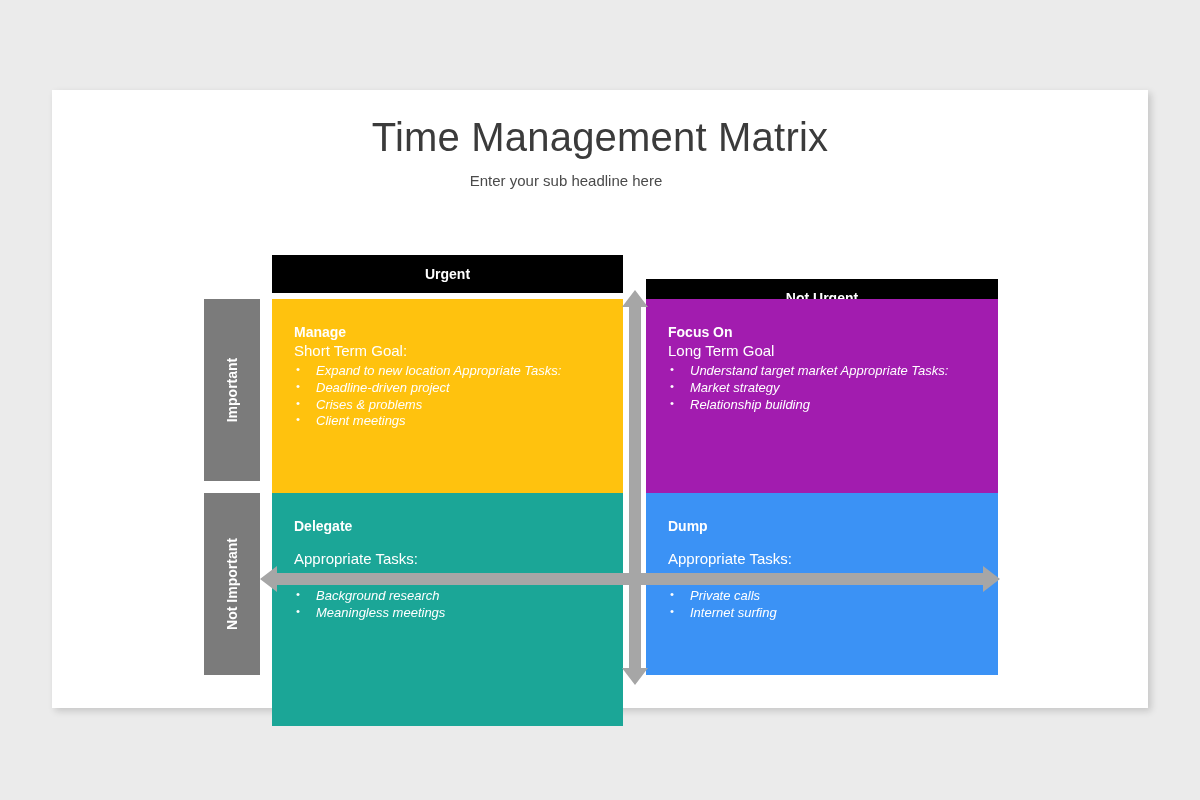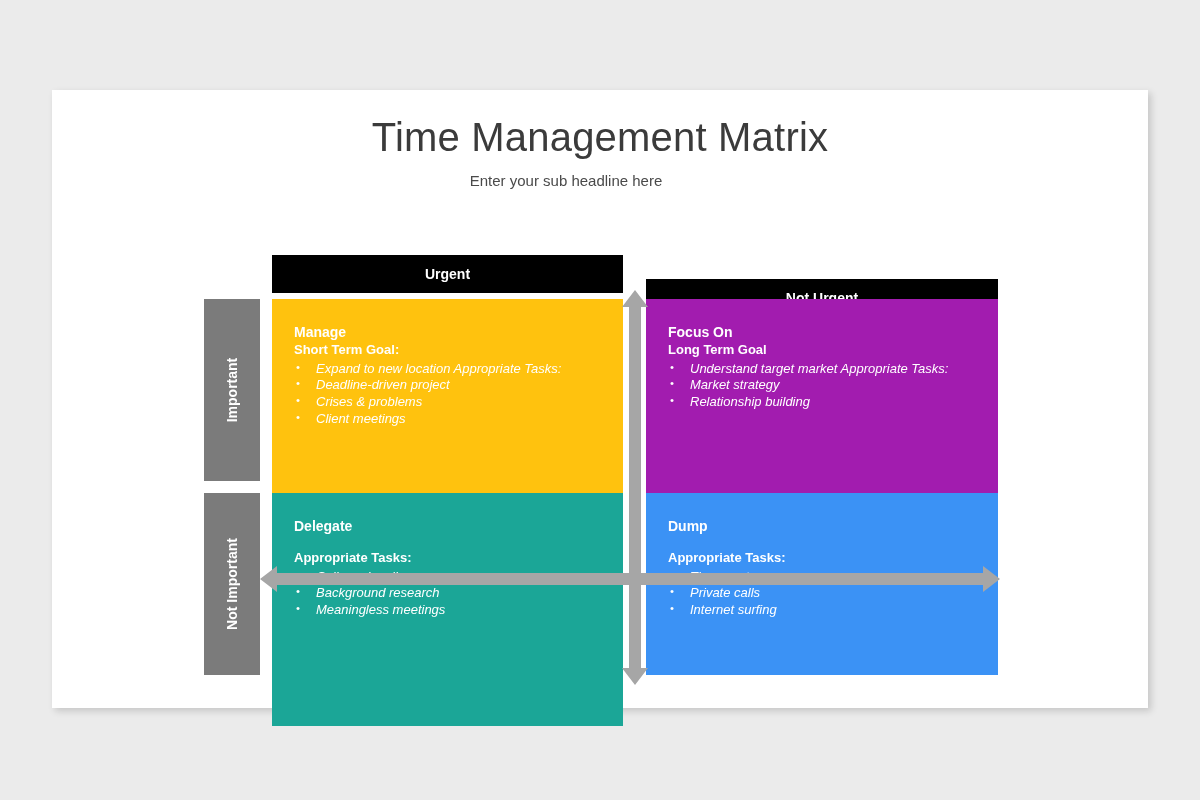--- a/index.html
+++ b/index.html
@@ -64,21 +64,21 @@
     position: absolute;
     padding: 24px 20px 10px 22px;
     color: #ffffff;
   }
   .quad.q1 { left: 220px; top: 209px; width: 351px; height: 272px; }
   .quad.q2 { left: 594px; top: 209px; width: 352px; height: 272px; }
   .quad.q3 { left: 220px; top: 403px; width: 351px; height: 233px; }
   .quad.q4 { left: 594px; top: 403px; width: 352px; height: 182px; }
 
   .q-title    { font-size: 14px; font-weight: bold; line-height: 1.32; }
-  .q-sub      { font-size: 13px; font-weight: 700; line-height: 1.32; }
+  .q-sub      { font-size: 15px; font-weight: 400; line-height: 1.32; }
   .q-sub.gap  { margin-top: 14px; }
   .q-list     { list-style: none; margin-top: 2px; font-style: italic; }
   .q-list li  { font-size: 13px; line-height: 1.28; position: relative; padding-left: 22px; }
   .q-list li::before {
     content: "\2022";
     position: absolute; left: 2px; top: -1px;
     font-size: 11px;
   }
 
   

